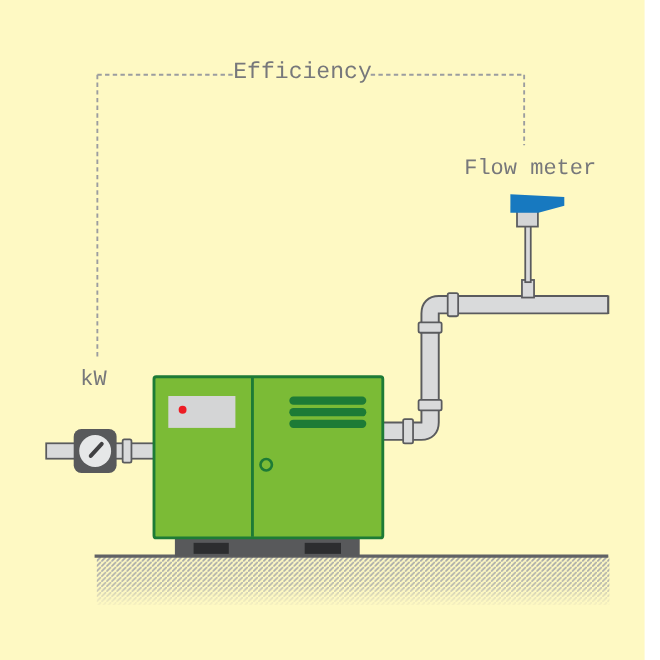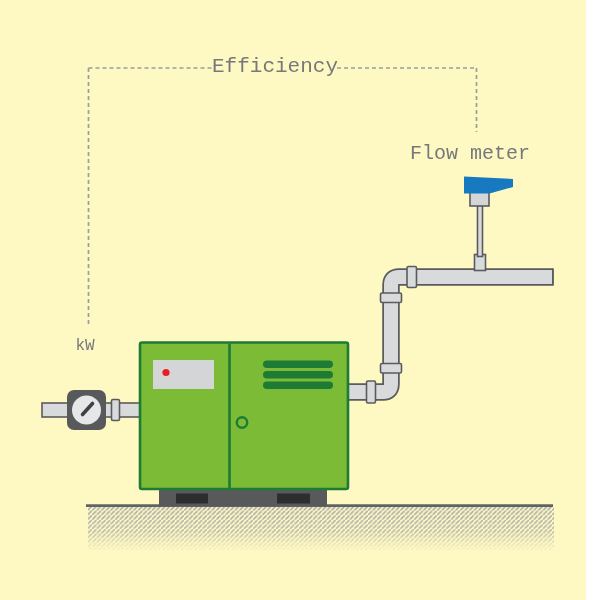--- a/index.html
+++ b/index.html
@@ -6,22 +6,22 @@
   #stage{
     position:relative;width:586px;height:600px;background:#fef9c3;overflow:hidden;
     font-family:Liberation Mono, monospace;
   }
   #stage svg{position:absolute;left:0;top:0;}
   .label{
     position:absolute;color:var(--label_gray,#77787b);text-align:center;
     -webkit-user-select:none;user-select:none;
   }
   .label-efficiency{left:205px;top:54px;width:140px;font-size:21px;line-height:26px;}
-  .label-flow{left:393px;top:142px;width:154px;font-size:20px;line-height:24px;}
-  .label-kw{left:30px;top:334px;width:110px;font-size:16px;line-height:24px;}
+  .label-flow{left:405px;top:142px;width:154px;font-size:20px;line-height:24px;}
+  .label-kw{left:30px;top:334px;width:110px;font-size:20px;line-height:24px;}
   
   .dash{stroke:var(--dash_gray,#9b9da0);stroke-width:1.7;fill:none;stroke-dasharray:4 3;}
   .pipe-outer{stroke:var(--pipe_outline,#5a5b5e);stroke-width:17.5;fill:none;}
   .pipe-inner{stroke:var(--pipe_fill,#d9dadb);stroke-width:14;fill:none;}
   .pipe-box{fill:var(--pipe_fill,#d9dadb);stroke:var(--pipe_outline,#5a5b5e);stroke-width:1.6;}
   .flange{fill:var(--pipe_fill,#d9dadb);stroke:var(--pipe_outline,#5a5b5e);stroke-width:1.6;}
   .cap{stroke:var(--pipe_outline,#5a5b5e);stroke-width:1.8;}
   .compressor-body{fill:var(--body_green,#7bbb36);stroke:var(--outline_green,#1d7b36);stroke-width:2.6;}
   .dkgreen-line{stroke:var(--outline_green,#1d7b36);stroke-width:2.6;fill:none;}
   .dkgreen-fill{fill:var(--outline_green,#1d7b36);}

